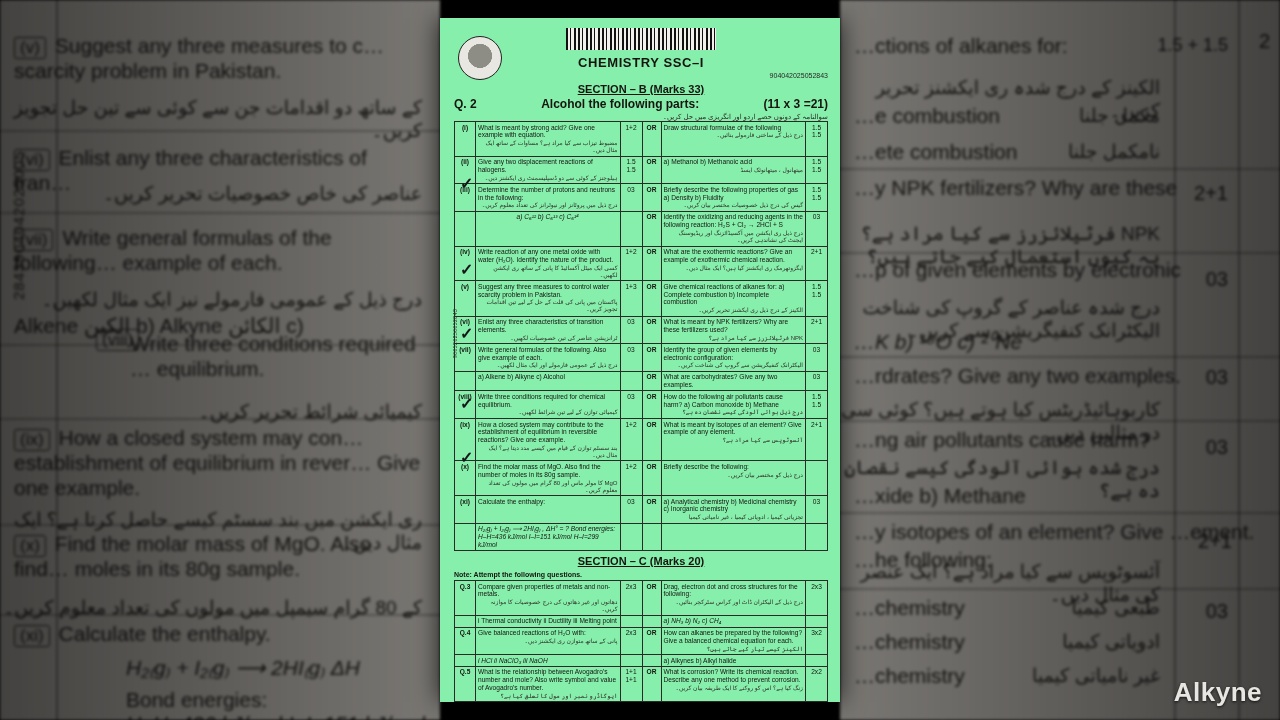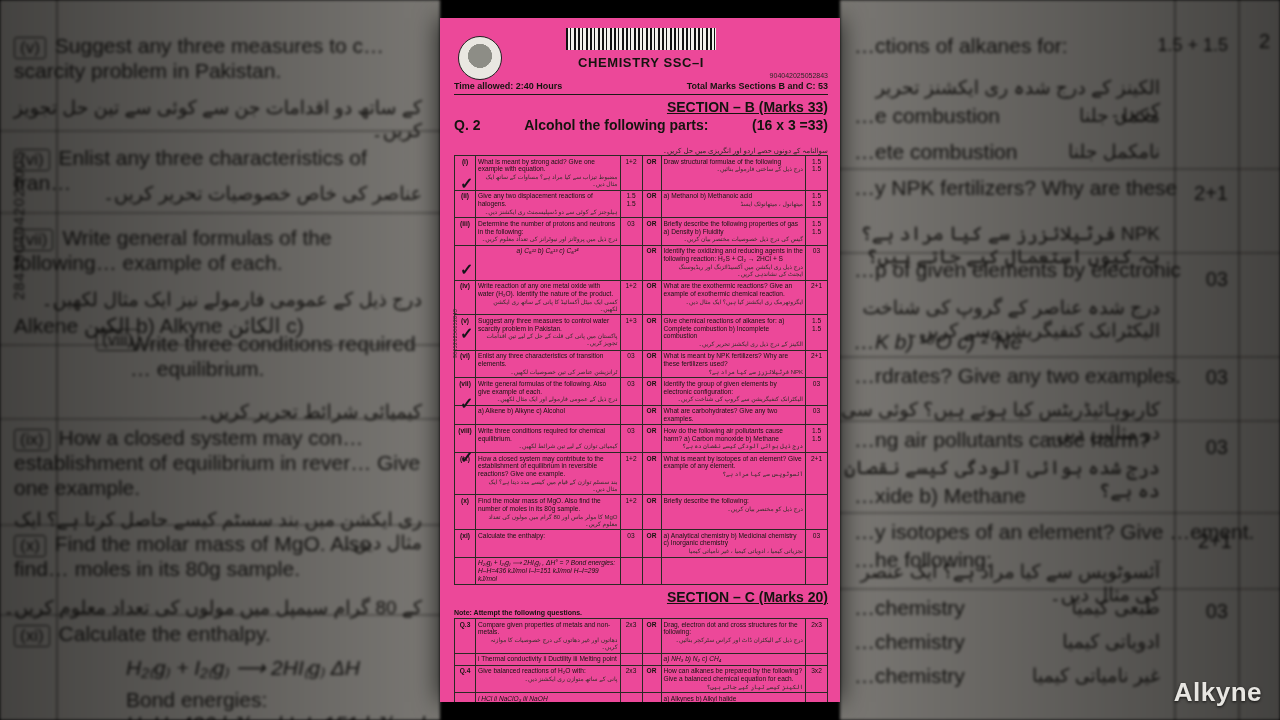--- a/index.html
+++ b/index.html
@@ -18,33 +18,33 @@
           font-family:"Liberation Sans",sans-serif;}
   .bgline .num{display:inline-block;border:1.6px solid #2a2824;border-radius:3px;padding:0 5px;margin-right:9px;font-size:17px;}
   .bgurdu{position:absolute;right:18px;color:#26231f;font-size:19px;direction:rtl;text-align:right;}
   .bgrule{position:absolute;left:0;right:0;height:2px;background:rgba(40,38,34,.35);}
   .bgvrule{position:absolute;top:0;bottom:0;width:2px;background:rgba(40,38,34,.45);}
   .bgmark{position:absolute;color:#1d1b18;font-size:20px;}
   .sidecode{position:absolute;left:10px;top:300px;transform:rotate(-90deg);transform-origin:left top;
             color:#2a2824;font-size:15px;letter-spacing:1px;white-space:nowrap;}
 
   
-  .paper{position:absolute;left:440px;top:18px;width:400px;height:684px;background:#ec4899;
+  .paper{position:absolute;left:440px;top:18px;width:400px;height:684px;background:#86efac;
          box-shadow:0 0 24px rgba(0,0,0,.8);overflow:hidden;color:#15140f;}
   .paper .inner{position:absolute;left:14px;top:10px;right:12px;bottom:8px;}
 
   .barcode{height:22px;width:150px;margin:0 auto;
      background:repeating-linear-gradient(90deg,#111 0 2px,#f3f1ec 2px 4px,#111 4px 5px,#f3f1ec 5px 8px,#111 8px 10px,#f3f1ec 10px 12px);}
   .logo{position:absolute;left:4px;top:8px;width:42px;height:42px;border-radius:50%;
         border:1.5px solid #222;background:radial-gradient(circle at 50% 45%,#8d8d86 0 38%,#e9e7e1 39% 100%);}
   .title{text-align:center;font-weight:bold;font-size:13px;letter-spacing:.6px;margin-top:5px;}
   .codeline{text-align:right;font-size:7px;margin-top:2px;color:#2a2824;}
   .hdrrow{display:flex;justify-content:space-between;font-size:9px;font-weight:bold;border-bottom:1.6px solid #1b1a16;padding-bottom:3px;margin-top:2px;}
-  .sect{text-align:right;font-size:14px;font-weight:bold;text-decoration:underline;margin:4px 0 2px;}
-  .qline{display:flex;justify-content:space-between;font-size:14px;font-weight:bold;margin-bottom:14px;}
+  .sect{text-align:center;font-size:11px;font-weight:bold;text-decoration:underline;margin:4px 0 2px;}
+  .qline{display:flex;justify-content:space-between;font-size:12px;font-weight:bold;margin-bottom:2px;}
   .urdu-note{font-size:7px;text-align:right;direction:rtl;color:#2c2a25;}
 
   table.qt{width:100%;border-collapse:collapse;table-layout:fixed;}
   table.qt td{border:1px solid #2b2a25;vertical-align:top;padding:1.5px 2px;font-size:6.6px;line-height:1.18;}
   td.n{width:16px;text-align:center;font-weight:bold;}
   td.m{width:17px;text-align:center;font-size:6.4px;}
   td.or{width:14px;text-align:center;font-weight:bold;font-size:6.4px;}
   .ur{direction:rtl;text-align:right;font-size:6px;color:#33302a;display:block;margin-top:1px;}
   .ctr{text-align:center;}
   .ital{font-style:italic;}
@@ -151,29 +151,25 @@
     <div class="bgurdu" style="top:600px;right:120px;opacity:0;"></div>
     <div class="vign"></div>
   </div>
 
   <div class="paper">
     <div class="inner">
       <div class="logo"></div>
       <div class="barcode"></div>
       <div class="title">CHEMISTRY  SSC–I</div>
       <div class="codeline">904042025052843</div>
-      <div class="hdrrow">
-        <span>Time allowed: 2:40 Hours</span>
-        <span>Total Marks Sections B and C: 53</span>
-      </div>
       <div class="sect">SECTION – B (Marks 33)</div>
       <div class="qline">
         <span>Q. 2</span>
         <span>Alcohol the following parts:</span>
-        <span>(16 x 3 =33)</span>
+        <span>(11 x 3 =21)</span>
       </div>
       <div class="urdu-note">سوالنامہ کے دونوں حصے اردو اور انگریزی میں حل کریں۔</div>
 
       <table class="qt">
         <tbody>
             <tr>
           <td class="n">(i)</td>
           <td><span>What is meant by strong acid? Give one example with equation.</span><span class="ur">مضبوط تیزاب سے کیا مراد ہے؟ مساوات کے ساتھ ایک مثال دیں۔</span></td>
           <td class="m">1+2</td>
           <td class="or">OR</td>

